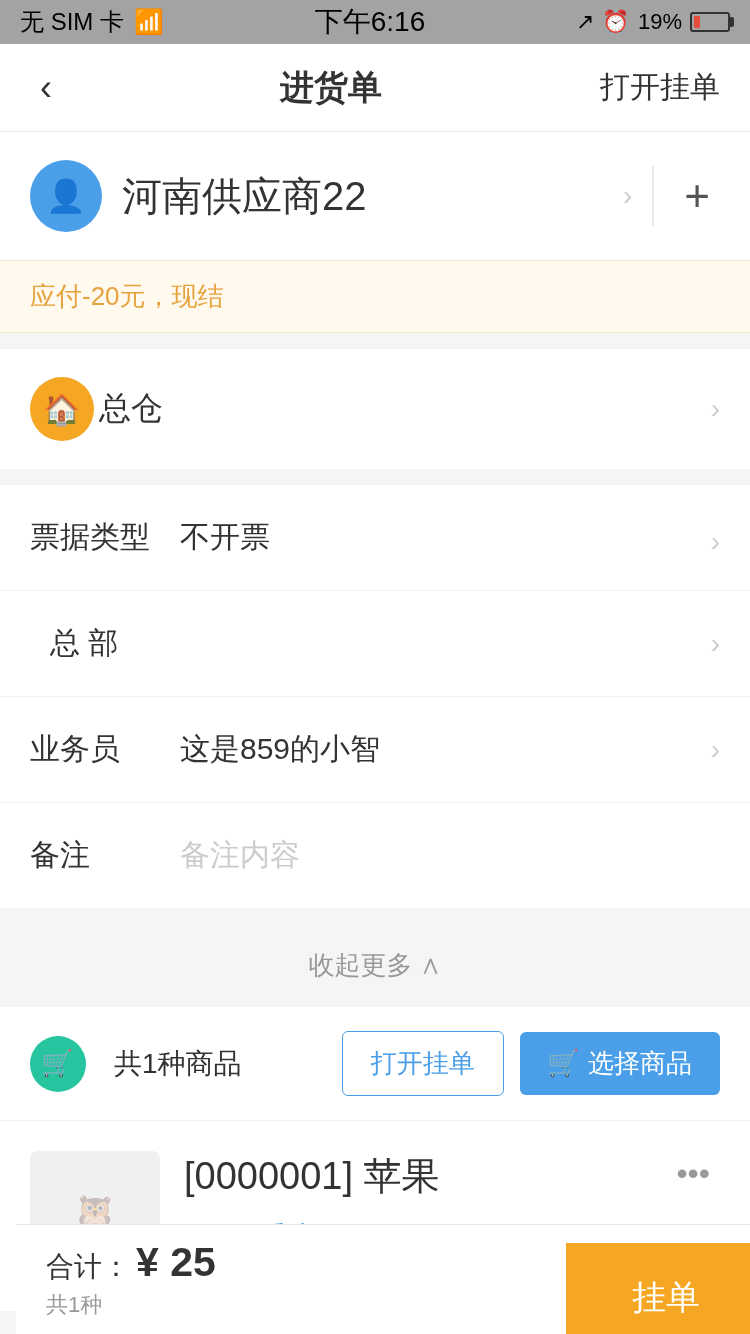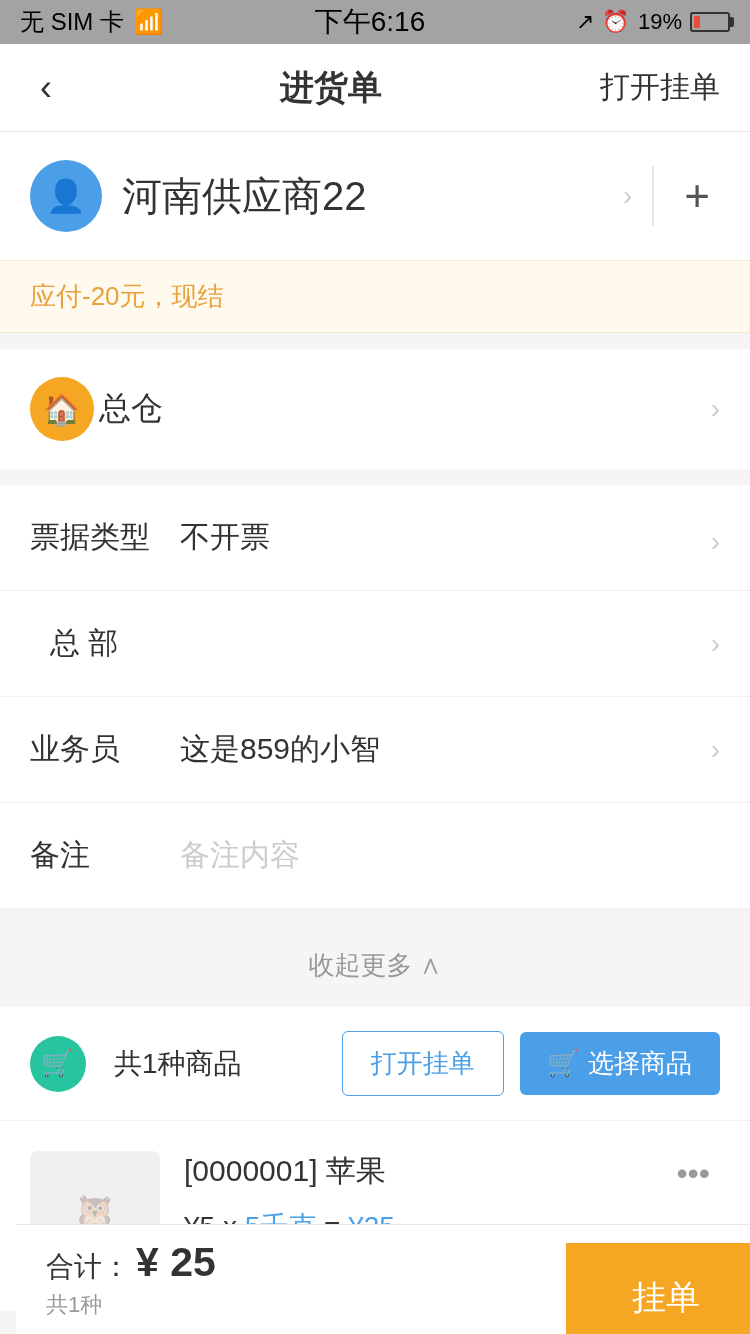--- a/index.html
+++ b/index.html
@@ -286,21 +286,21 @@
       justify-content: center;
       flex-shrink: 0;
       color: #bbb;
       font-size: 48px;
     }
     .product-info {
       flex: 1;
       padding-left: 24px;
     }
     .product-name {
-      font-size: 30px;
+      font-size: 38px;
       color: #333;
       margin-bottom: 16px;
     }
     .product-price {
       font-size: 28px;
       color: #333;
     }
     .price-highlight {
       color: #4a9fe8;
     }

